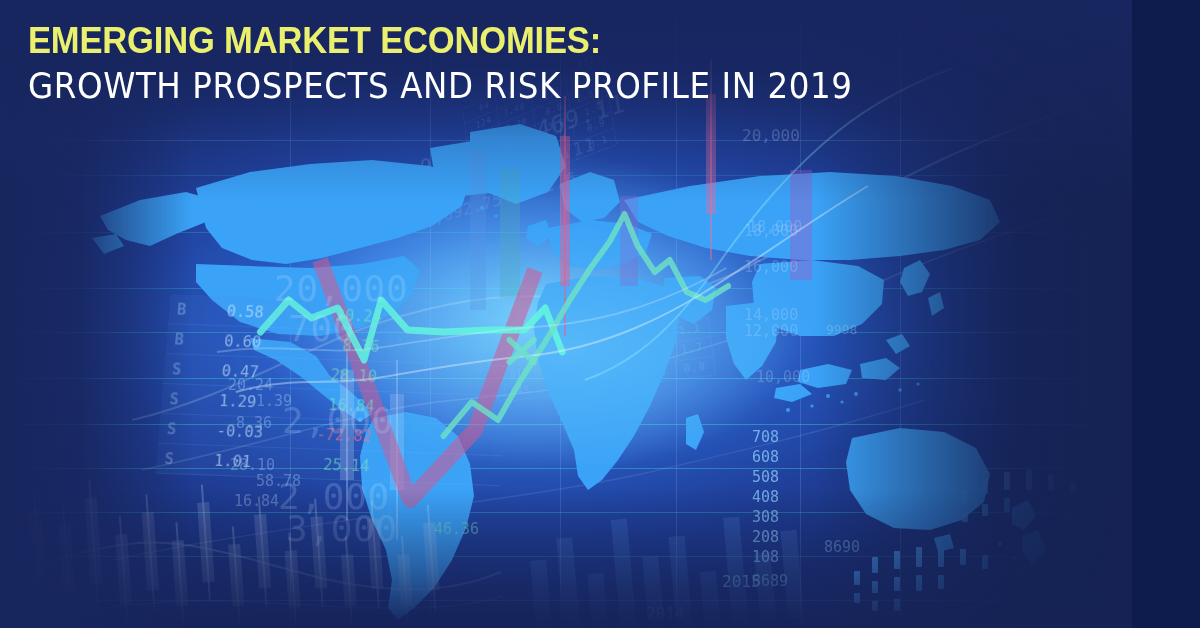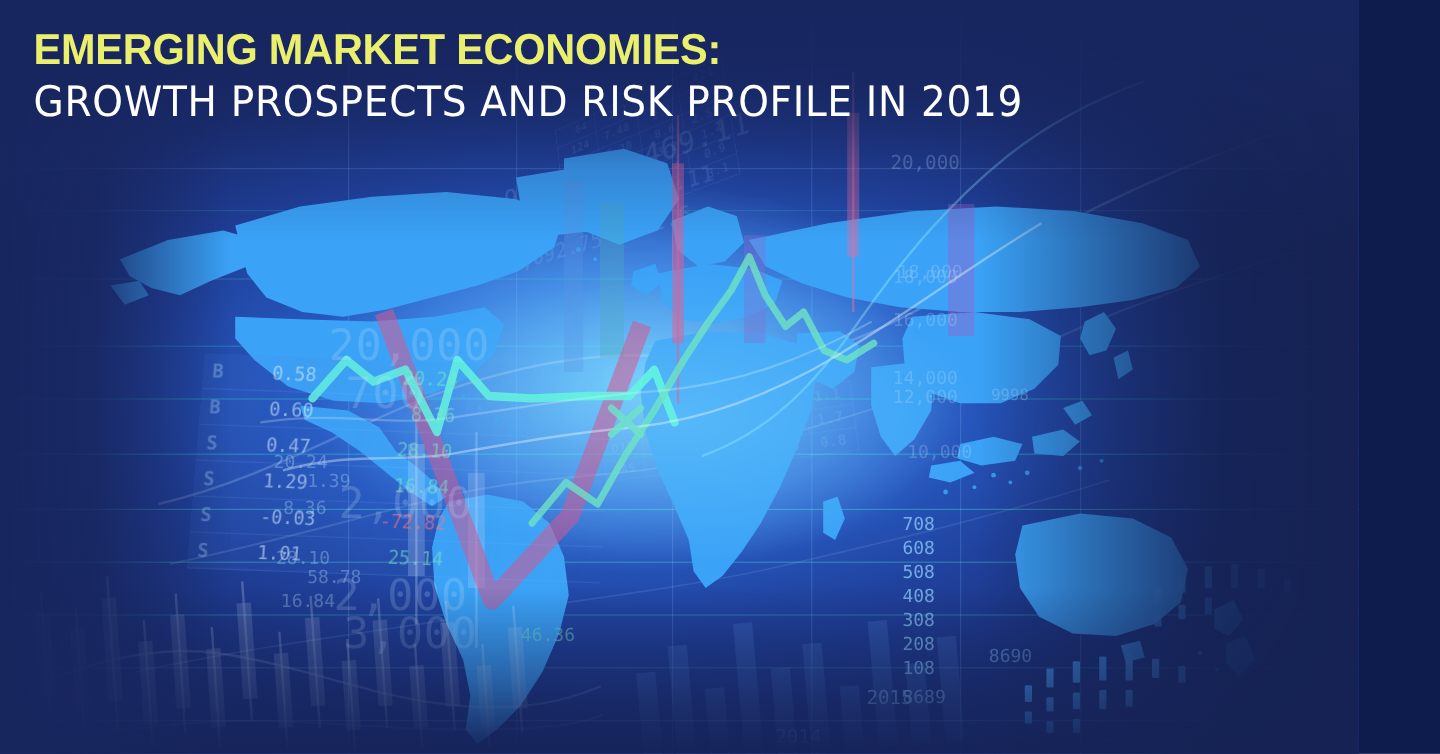--- a/index.html
+++ b/index.html
@@ -1,20 +1,20 @@
 <!DOCTYPE html>
 <html><head>
 <meta charset="utf-8">
 <title>Emerging Market Economies Banner</title>
 <style>
   html,body{margin:0;padding:0;background:#0e1b4d;}
   *{box-sizing:border-box;}
   .banner{
     position:relative;width:1132px;height:628px;overflow:hidden;
-    background:#1d4ed8;
+    background:#a21caf;
     font-family:"Liberation Sans", sans-serif;
   }
   .layer{position:absolute;inset:0;}
 
   
   .bg-base{
     background:
       radial-gradient(ellipse 70% 60% at 46% 52%, #2f7fe8 0%, #2a63d0 26%, #20419c 52%, #1a2f77 74%, #1b2b68 100%),
       linear-gradient(115deg,#1b2a66 0%,#1d3279 30%,#21459e 52%,#1d2f74 78%,#1a2763 100%);
   }

